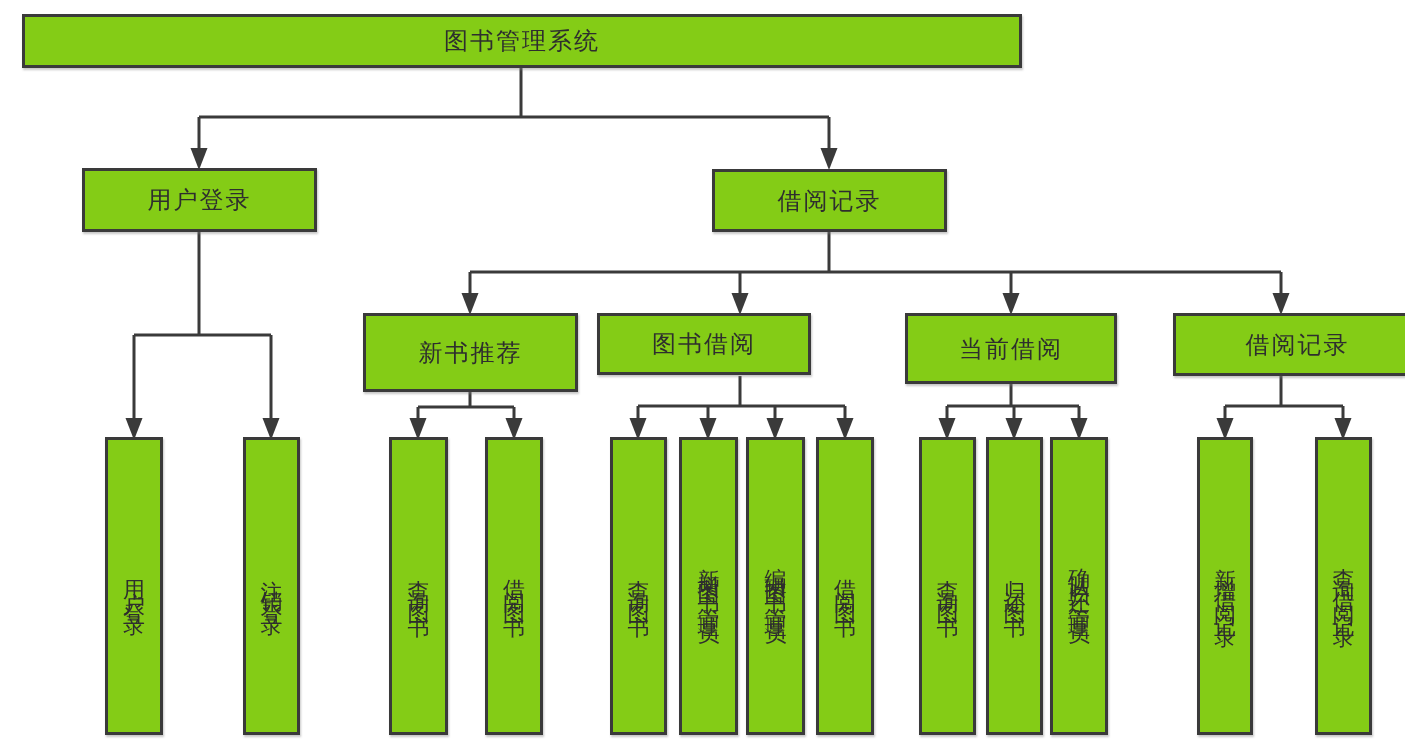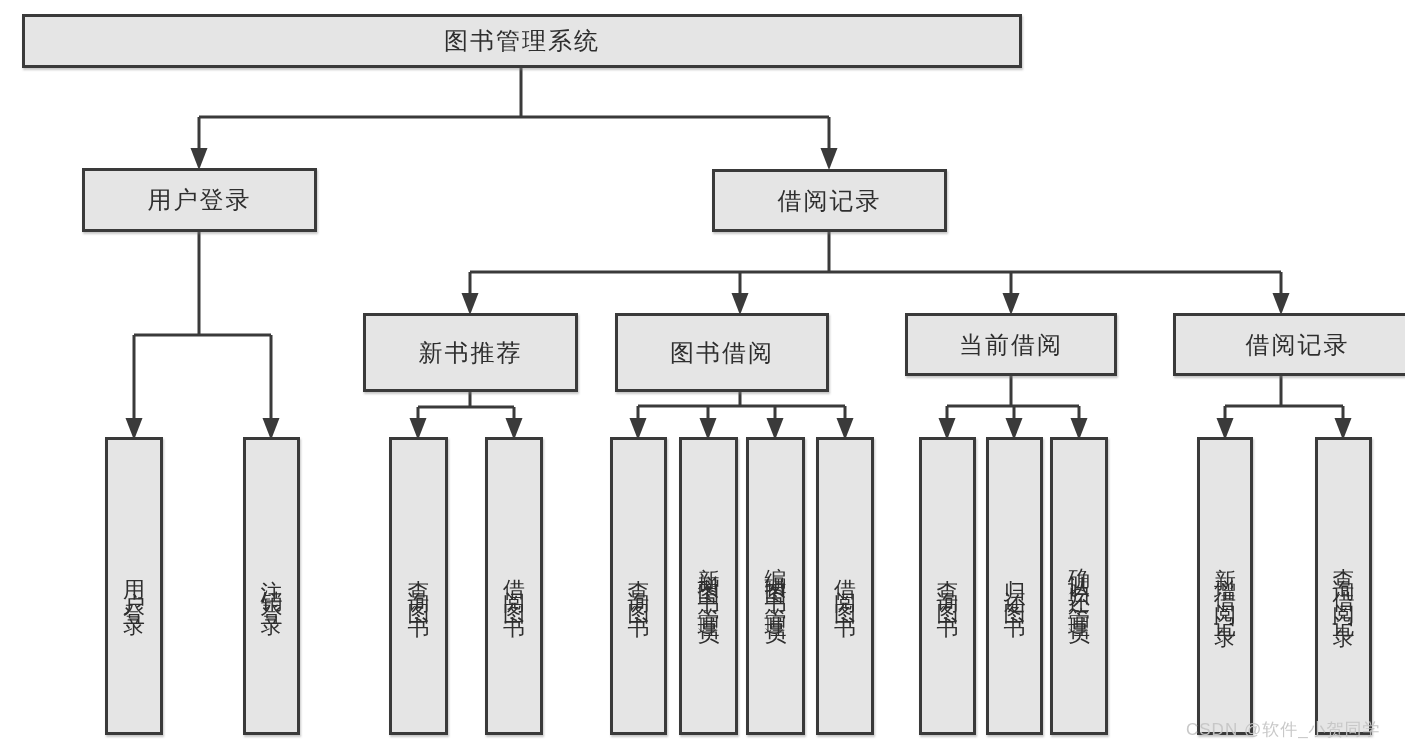--- a/index.html
+++ b/index.html
@@ -9,21 +9,21 @@
     background:#ffffff;
     font-family:"Liberation Sans","DejaVu Sans",sans-serif;
     overflow:hidden;
   }
   .connectors{position:absolute;left:0;top:0;z-index:1;}
   .connectors .ln{fill:none;stroke:#3a3a3a;stroke-width:3;}
   .connectors .ah{fill:#3a3a3a;stroke:none;}
   .box{
     position:absolute;
     box-sizing:border-box;
-    background:#e5e5e5;
+    background:#84cc16;
     border:3px solid #3a3a3a;
     display:flex;align-items:center;justify-content:center;
     box-shadow:1px 2px 2px rgba(130,130,130,0.45);
     z-index:2;
   }
   .box .lbl{
     color:#2e2e2e;
     white-space:nowrap;
     line-height:1;
   }
@@ -101,24 +101,24 @@
   <div class="box h" style="left:82px;top:168px;width:235px;height:64px">
     <span class="lbl">用户登录</span>
   </div>
   <div class="box h" style="left:712px;top:169px;width:235px;height:63px">
     <span class="lbl">借阅记录</span>
   </div>
 
   <div class="box h" style="left:363px;top:313px;width:215px;height:79px">
     <span class="lbl">新书推荐</span>
   </div>
-  <div class="box h" style="left:615px;top:313px;width:214px;height:79px">
+  <div class="box h" style="left:597px;top:313px;width:214px;height:62px">
     <span class="lbl">图书借阅</span>
   </div>
-  <div class="box h" style="left:905px;top:313px;width:212px;height:63px">
+  <div class="box h" style="left:905px;top:313px;width:212px;height:71px">
     <span class="lbl">当前借阅</span>
   </div>
   <div class="box h" style="left:1173px;top:313px;width:249px;height:63px">
     <span class="lbl">借阅记录</span>
   </div>
 
   <div class="box v" style="left:105px;width:58px">
     <span class="lbl">用户登录</span>
   </div>
   <div class="box v" style="left:243px;width:57px">
@@ -155,15 +155,14 @@
     <span class="lbl">确认归还（管理员）</span>
   </div>
 
   <div class="box v" style="left:1197px;width:56px">
     <span class="lbl">新增借阅记录</span>
   </div>
   <div class="box v" style="left:1315px;width:57px">
     <span class="lbl">查询借阅记录</span>
   </div>
 
-  <div class="watermark">CSDN @软件_小贺同学</div>
 
 </div>
 
 </body></html>

